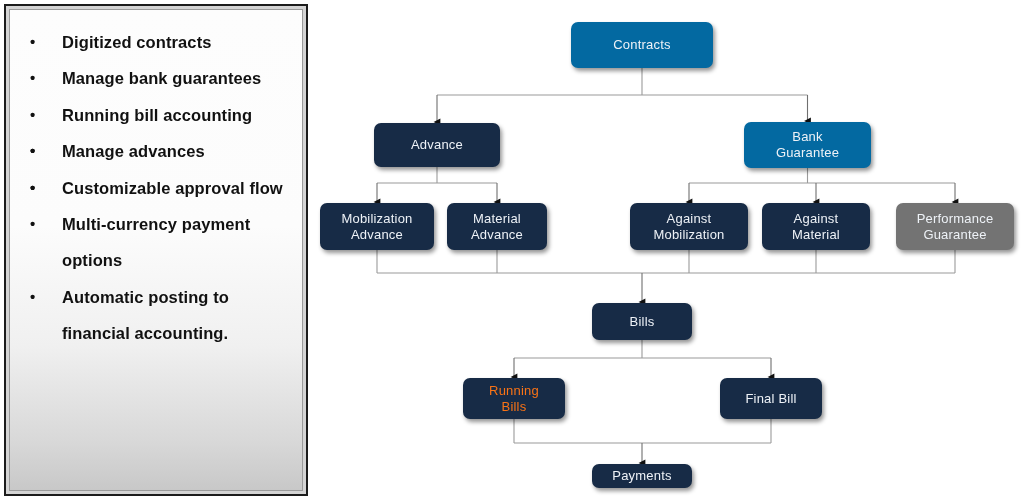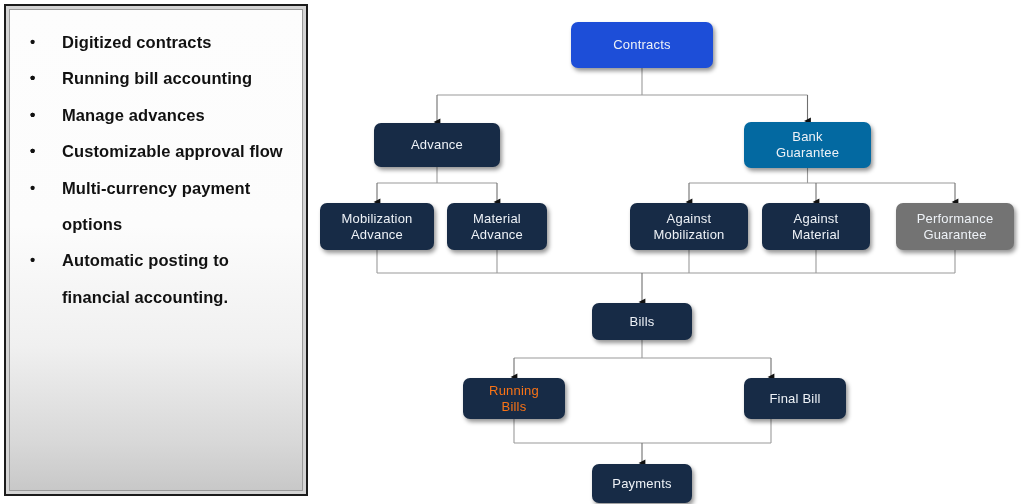--- a/index.html
+++ b/index.html
@@ -94,21 +94,21 @@
 </style>
 </head>
 <body>
 
 <div id="stage">
 
   <div id="feature-panel">
     <div id="feature-panel-inner">
       <ul class="feature-list" id="feature-list">
           <li><span class="bullet-dot">•</span><span>Digitized contracts</span></li>
-          <li><span class="bullet-dot">•</span></li>
+          <li><span class="bullet-dot">•</span><span>Manage bank guarantees</span></li>
           <li><span class="bullet-dot">•</span><span>Running bill accounting</span></li>
           <li><span class="bullet-dot">•</span></li>
           <li><span class="bullet-dot">•</span><span>Manage advances</span></li>
           <li><span class="bullet-dot">•</span></li>
           <li><span class="bullet-dot">•</span><span>Customizable approval flow</span></li>
           <li><span class="bullet-dot">•</span><span>Multi-currency payment options</span></li>
           <li><span class="bullet-dot">•</span><span>Automatic posting to financial accounting.</span></li>
         </ul>
     </div>
   </div>
@@ -145,21 +145,21 @@
         <line x1="377" y1="273" x2="955" y2="273"></line>
         <line x1="642" y1="273" x2="642" y2="302" marker-end="url(#arrow)" stroke="#6f6f6f"></line>
         <line x1="514" y1="419" x2="514" y2="443"></line>
         <line x1="771" y1="419" x2="771" y2="443"></line>
         <line x1="514" y1="443" x2="771" y2="443"></line>
         <line x1="642" y1="443" x2="642" y2="463" marker-end="url(#arrow)" stroke="#6f6f6f"></line>
       </g>
   </svg>
 
   <div id="flow-nodes">
-      <div class="node" style="left: 571px; top: 22px; width: 142px; height: 46px; background: #1d4ed8; color: rgb(238, 242, 247);">
+      <div class="node" style="left: 571px; top: 22px; width: 142px; height: 46px; background: #0369a1; color: rgb(238, 242, 247);">
         <div>
           <span class="line2">Contracts</span>
         </div>
       </div>
       <div class="node" style="left: 374px; top: 123px; width: 126px; height: 44px; background: rgb(23, 43, 70); color: rgb(238, 242, 247);">
         <div>
           <span class="line2">Advance</span>
         </div>
       </div>
       <div class="node" style="left: 744px; top: 122px; width: 127px; height: 46px; background: #0369a1; color: rgb(238, 242, 247);">
@@ -202,25 +202,25 @@
         <div>
           <span class="line2">Bills</span>
         </div>
       </div>
       <div class="node" style="left: 463px; top: 378px; width: 102px; height: 41px; background: rgb(23, 43, 70); color: #f97316;">
         <div>
           <span class="line2">Running</span>
           <span class="line2">Bills</span>
         </div>
       </div>
-      <div class="node" style="left: 744px; top: 378px; width: 102px; height: 41px; background: rgb(23, 43, 70); color: rgb(238, 242, 247);">
+      <div class="node" style="left: 720px; top: 378px; width: 102px; height: 41px; background: rgb(23, 43, 70); color: rgb(238, 242, 247);">
         <div>
           <span class="line2">Final Bill</span>
         </div>
       </div>
-      <div class="node" style="left: 592px; top: 464px; width: 100px; height: 39px; background: rgb(23, 43, 70); color: rgb(238, 242, 247);">
+      <div class="node" style="left: 592px; top: 464px; width: 100px; height: 24px; background: rgb(23, 43, 70); color: rgb(238, 242, 247);">
         <div>
           <span class="line2">Payments</span>
         </div>
       </div>
     </div>
 
 </div>
 
 </body></html>

